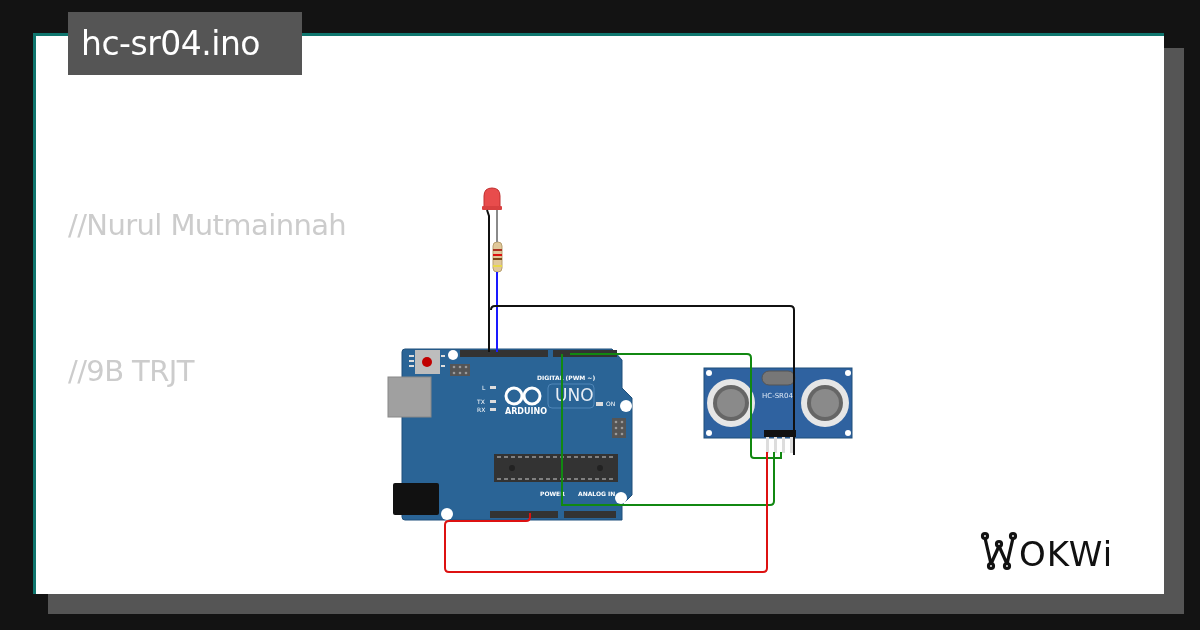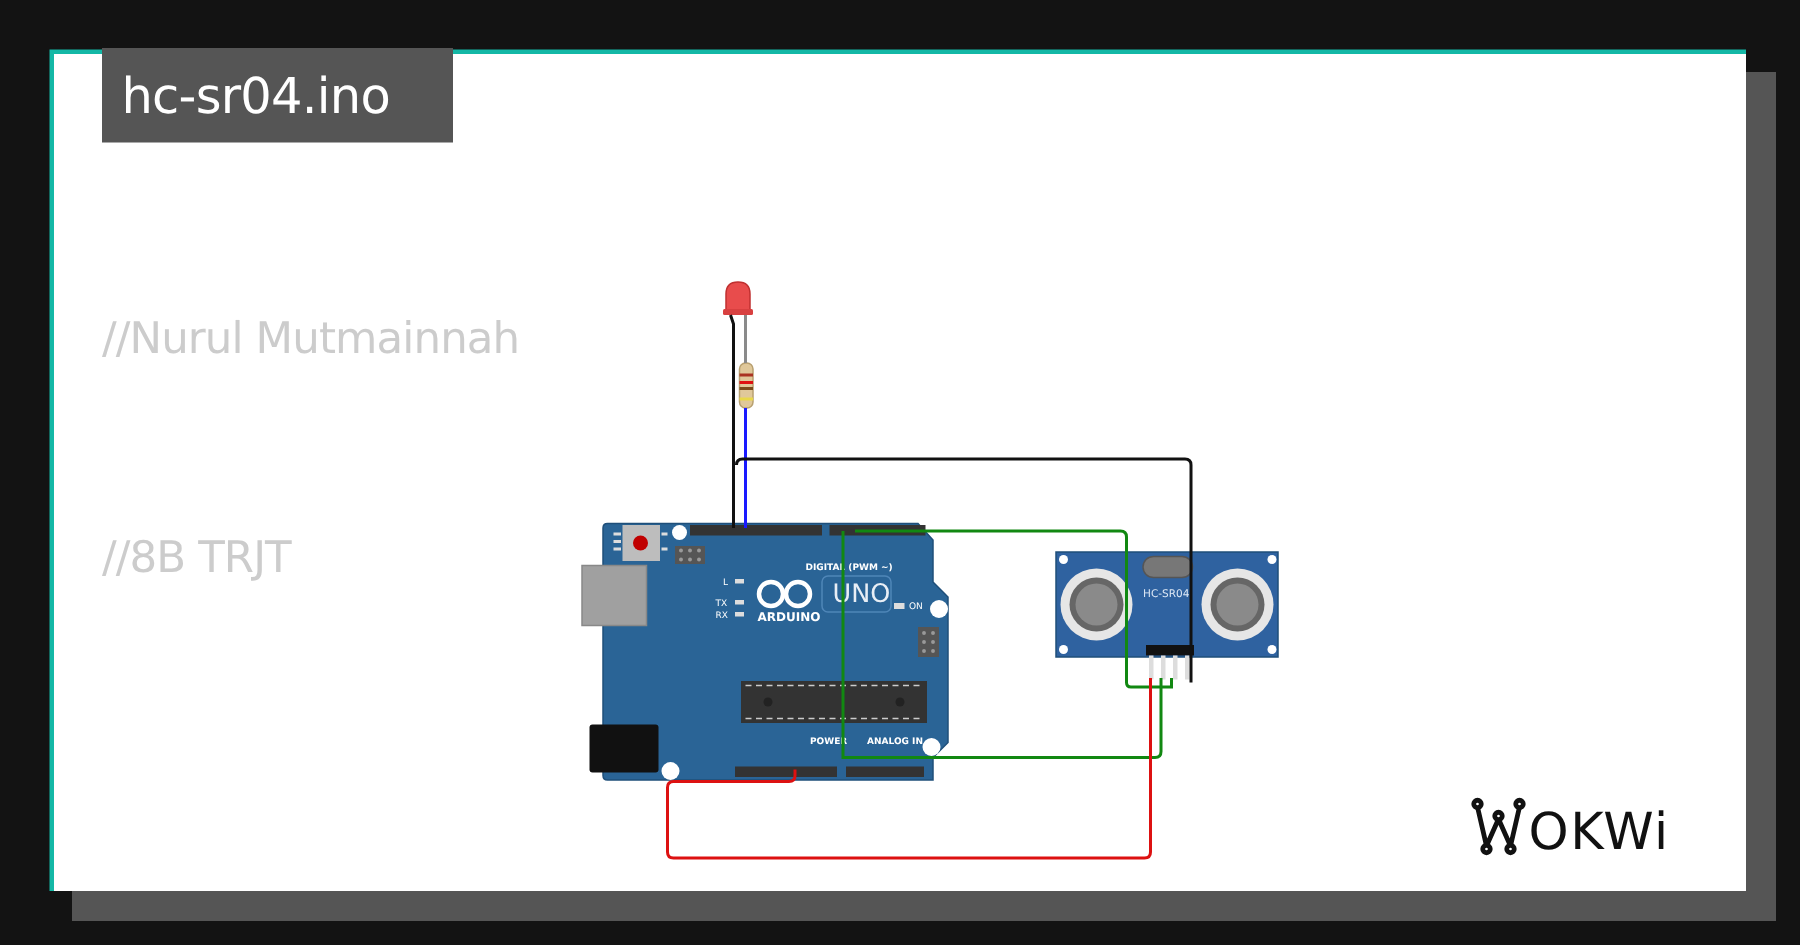--- a/index.html
+++ b/index.html
@@ -1,34 +1,34 @@
 <!DOCTYPE html>
 <html><head>
 <meta charset="utf-8">
 <style>
   html, body { margin:0; padding:0; }
   body { width:1200px; height:630px; background:#131313; position:relative; overflow:hidden; font-family:"DejaVu Sans", sans-serif; }
   .shadow { position:absolute; left:48px; top:48px; width:1136px; height:566px; background:#555555; }
-  .panel { position:absolute; left:33px; top:33px; width:1131px; height:561px; background:#14b8a6; }
+  .panel { position:absolute; left:33px; top:33px; width:1131px; height:561px; background:#0f766e; }
   .panel-inner { position:absolute; left:3px; top:3px; right:0; bottom:0; background:#ffffff; overflow:hidden; }
-  .title-tab { position:absolute; left:68px; top:12px; height:63px; width:234px; background:#555555; color:#ffffff; font-family:"DejaVu Sans", sans-serif; font-size:33px; line-height:63px; padding-left:13px; box-sizing:border-box; letter-spacing:-0.5px;margin-top:20px; }
+  .title-tab { position:absolute; left:68px; top:12px; height:63px; width:234px; background:#555555; color:#ffffff; font-family:"DejaVu Sans", sans-serif; font-size:33px; line-height:63px; padding-left:13px; box-sizing:border-box; letter-spacing:-0.5px; }
   .code { position:absolute; left:32px; top:68px; font-family:"DejaVu Sans", sans-serif; font-size:29px; color:#cccccc; line-height:48.5px; white-space:pre; letter-spacing:-0.6px; }
   .code div { height:48.5px; }
   svg.circuit { position:absolute; left:0; top:0; }
   .logo { position:absolute; left:975px; top:524px; }
 </style>
 </head>
 <body>
 
 <div class="shadow"></div>
 <div class="panel">
   <div class="panel-inner">
     <div class="code">
       <div>//Nurul Mutmainnah</div>
-      <div>//8B TRJT</div>
+      <div>//9B TRJT</div>
       
       
       
       
       
       
       
       
     </div>
   </div>

